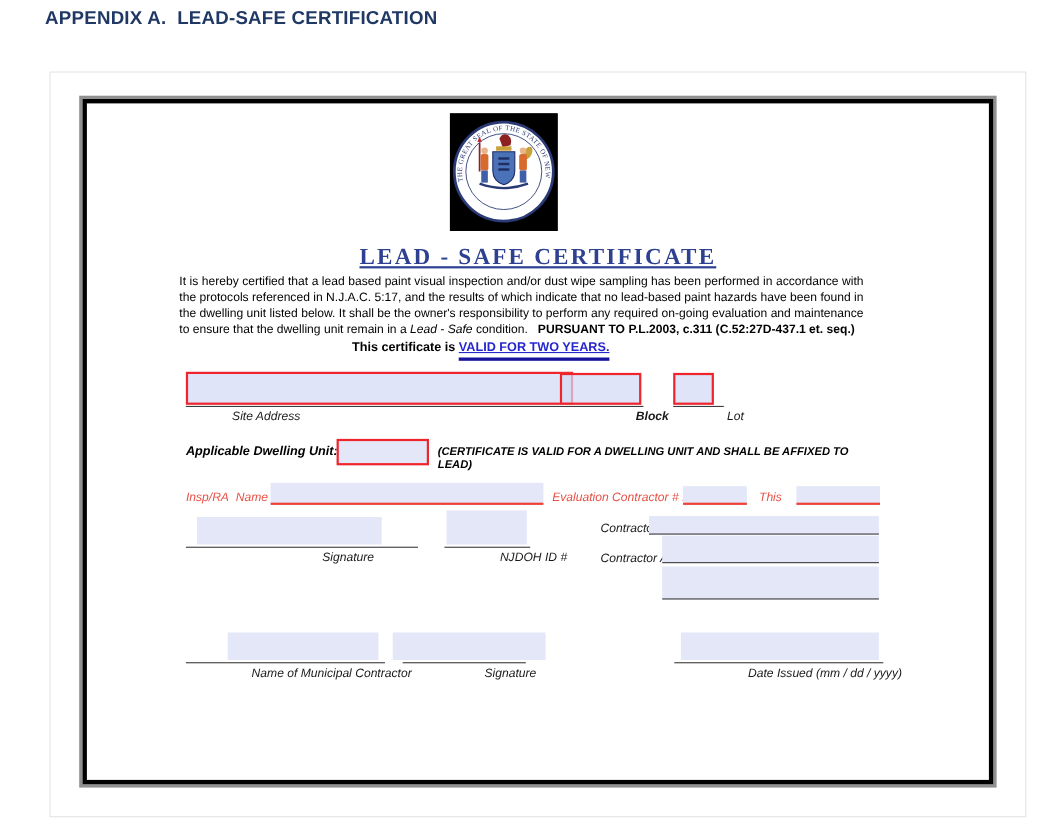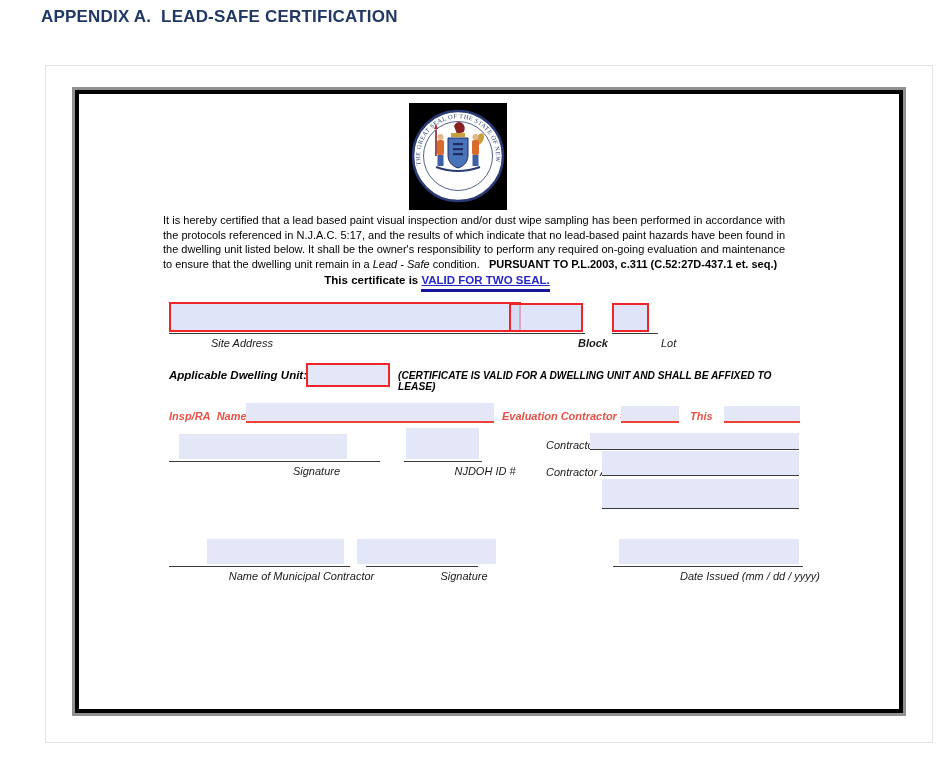--- a/index.html
+++ b/index.html
@@ -54,21 +54,21 @@
 
   .fld { background: #e4e7f8; }
   .fld-a { background: rgba(211,217,245,0.72); }
   .red-box { border: 2px solid #f0252b; }
   .redline { border-bottom: 2px solid #ef4136; }
   .blackline { border-bottom: 1.5px solid #3c3c3c; }
   .hline { border-top: 1.5px solid #3c3c3c; height: 0; }
 
   .lbl-i  { font-style: italic; color: #1a1a1a; margin-left: 42px; }
   .lbl-bi { font-style: italic; font-weight: bold; color: #000; }
-  .lbl-red { font-style: italic; font-weight: bold; color: #e85246; }
+  .lbl-red { font-style: italic; font-weight: normal; color: #e85246; }
 
   
   .f-site  { left: 0;     top: 2px;  width: 352px; height: 30px; z-index: 1; }
   .f-block { left: 340px; top: 3px;  width: 74px;  height: 29px; z-index: 2; }
   .f-lot   { left: 443px; top: 3px;  width: 37px;  height: 29px; }
   .lineA1  { left: 0;     top: 33px; width: 416px; }
   .lineA2  { left: 443px; top: 33px; width: 46px; }
   .lblA-site  { left: 0;    top: 37px; }
   .lblA-block { left: 367px;top: 37px; font-weight: bold; }
   .lblA-lot   { left: 450px;top: 37px; }
@@ -152,39 +152,40 @@
 
         <ellipse cx="71" cy="36" rx="3.5" ry="6" fill="#c9a23c" transform="rotate(25 71 36)"></ellipse>
         <circle cx="66.5" cy="34" r="3" fill="#e8b48a"></circle>
         <rect x="63" y="37" width="7" height="15" rx="2" fill="#d96a2e"></rect>
         <rect x="63.5" y="52" width="6" height="11" fill="#3f5fa8"></rect>
 
         <path d="M27 64 q22 8 44 0" fill="none" stroke="#2a3a75" stroke-width="2.2"></path>
       </svg>
     </div>
 
+    <div class="cert-title">LEAD - SAFE CERTIFICATE</div>
 
     <p class="body-text"><span>It is hereby certified that a lead based paint visual inspection and/or dust wipe sampling has been performed in accordance with the protocols referenced in N.J.A.C. 5:17, and the results of which indicate that no lead-based paint hazards have been found in the dwelling unit listed below. It shall be the owner's responsibility to perform any required on-going evaluation and maintenance to ensure that the dwelling unit remain in a </span><span class="body-italic">Lead - Safe</span><span> condition.&nbsp;&nbsp; </span><span class="body-bold">PURSUANT TO P.L.2003, c.311 (C.52:27D-437.1 et. seq.)</span></p>
 
-    <div class="validity"><span>This certificate is </span><span class="valid-hl">VALID FOR TWO SEAL.</span></div>
+    <div class="validity"><span>This certificate is </span><span class="valid-hl">VALID FOR TWO YEARS.</span></div>
 
     <div class="form">
 
       <div class="fld-a red-box f-site"></div>
       <div class="fld-a red-box f-block"></div>
       <div class="fld-a red-box f-lot"></div>
       <div class="hline lineA1"></div>
       <div class="hline lineA2"></div>
       <span class="lbl-i lblA-site">Site Address</span>
       <span class="lbl-i lblA-block">Block</span>
       <span class="lbl-i lblA-lot">Lot</span>
 
       <span class="lbl-bi lblB">Applicable Dwelling Unit:</span>
       <div class="fld red-box f-dwell"></div>
-      <span class="lbl-bi lblB-note">(CERTIFICATE IS VALID FOR A DWELLING UNIT AND SHALL BE AFFIXED TO LEASE)</span>
+      <span class="lbl-bi lblB-note">(CERTIFICATE IS VALID FOR A DWELLING UNIT AND SHALL BE AFFIXED TO LEAD)</span>
 
       <span class="lbl-red lblC-insp">Insp/RA&nbsp; Name</span>
       <div class="fld redline f-insp"></div>
       <span class="lbl-red lblC-eval">Evaluation Contractor # :</span>
       <div class="fld redline f-eval"></div>
       <span class="lbl-red lblC-phone">This</span>
       <div class="fld redline f-phone"></div>
 
       <div class="fld f-sig"></div>
       <div class="hline lineD1"></div>

